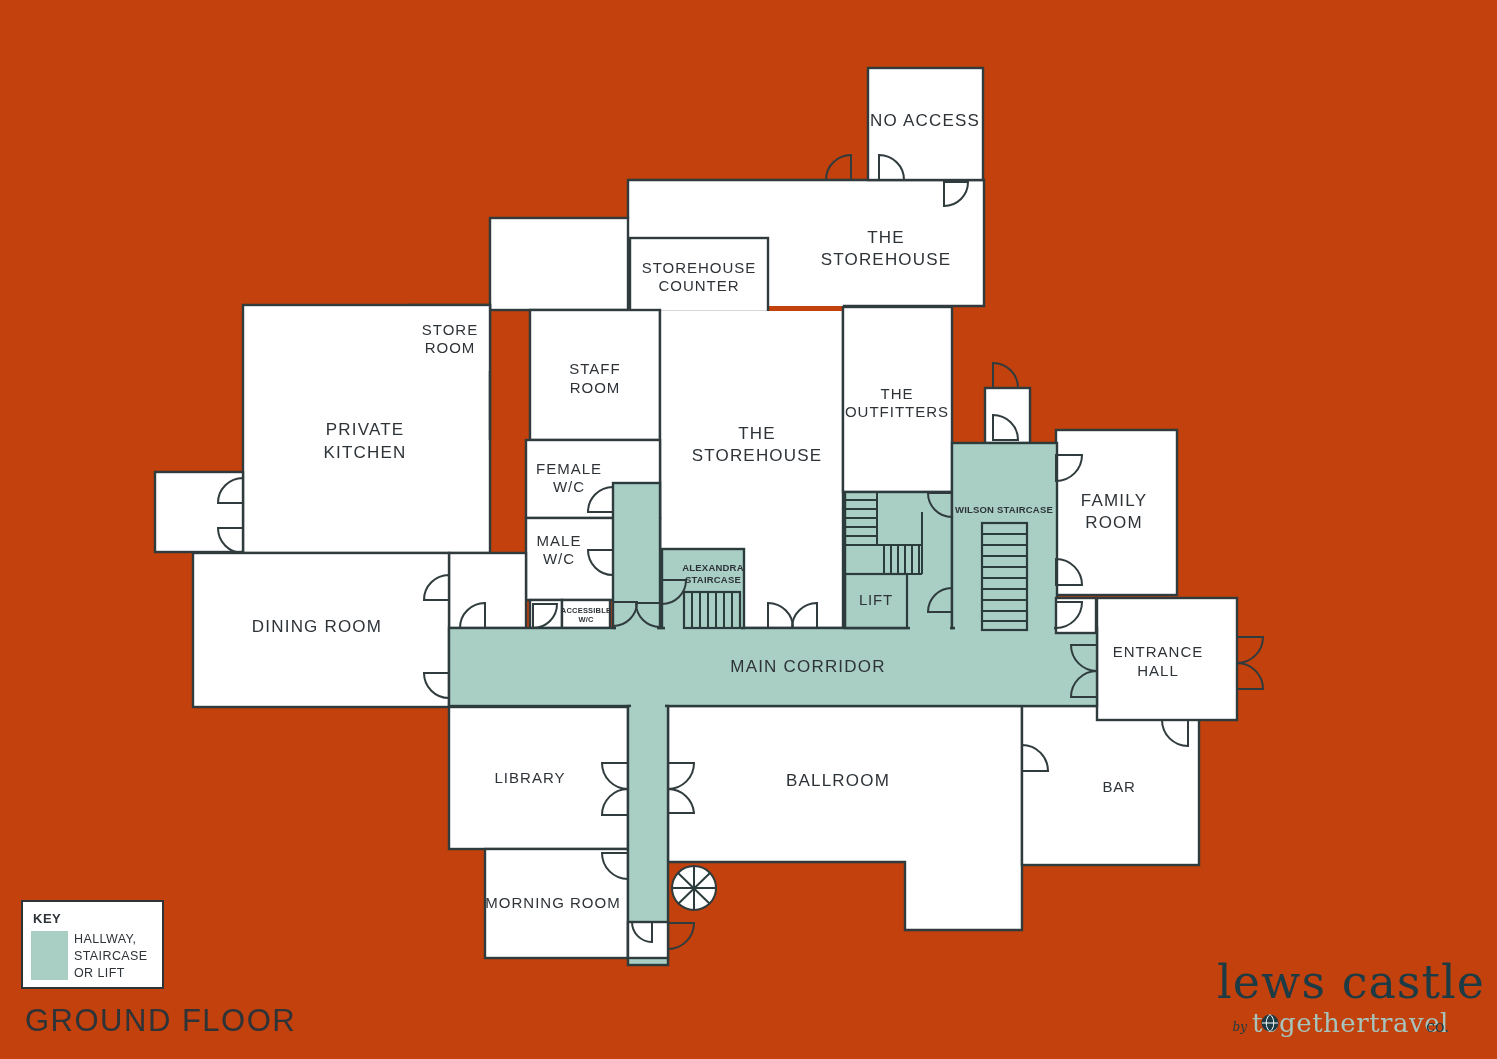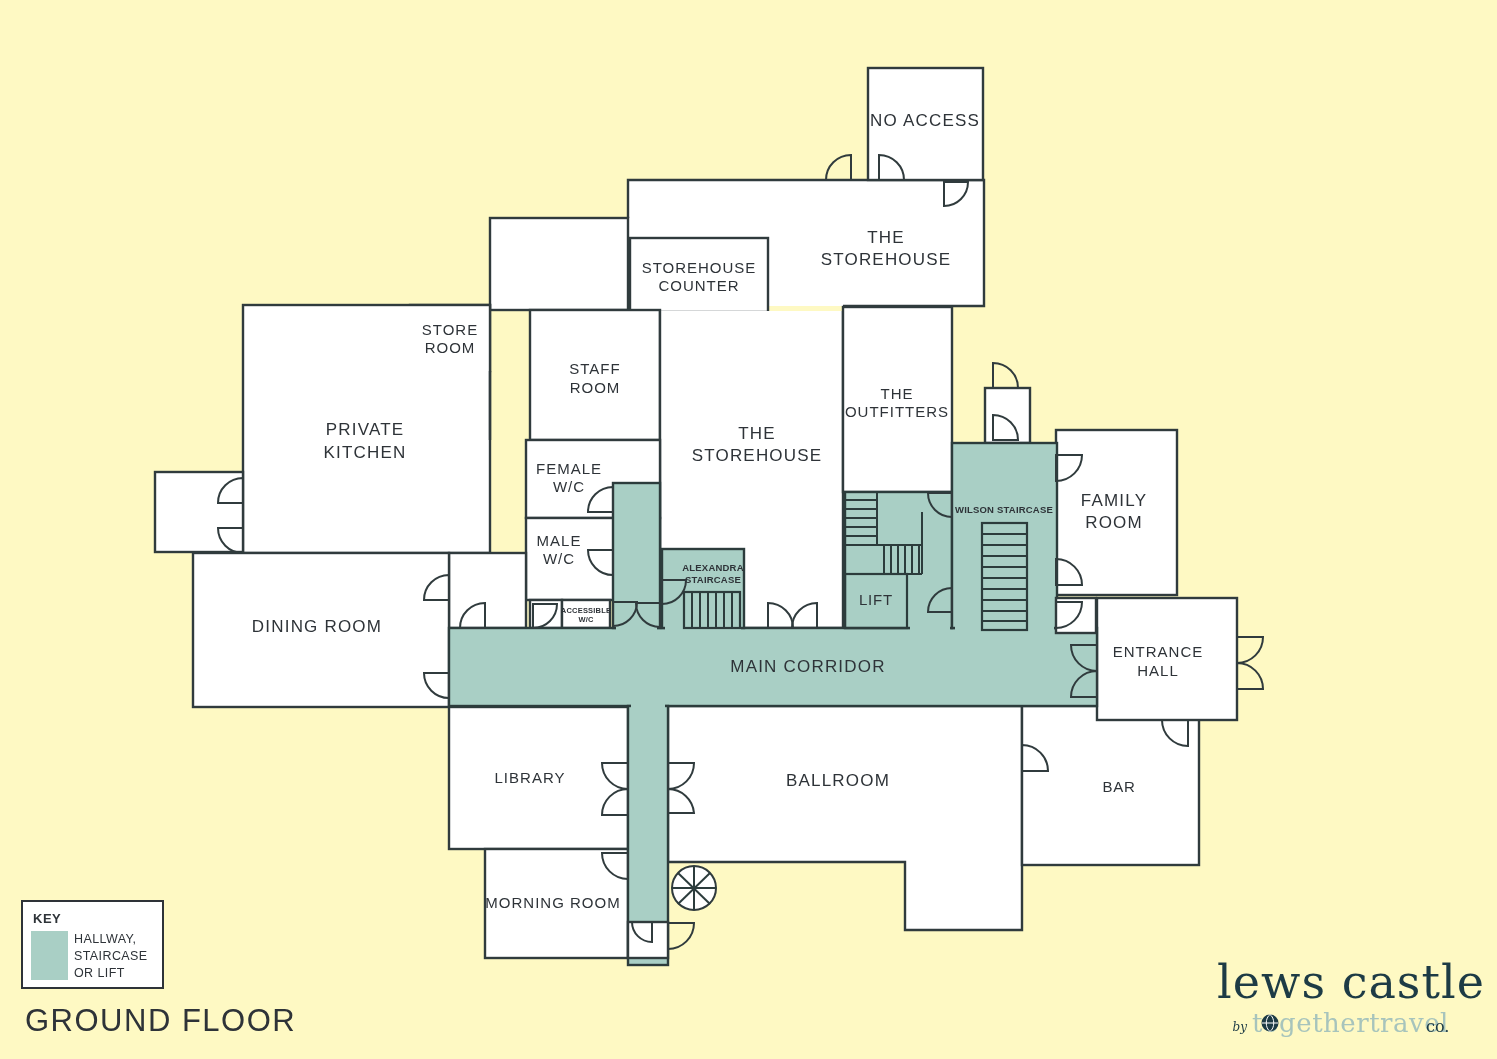--- a/index.html
+++ b/index.html
@@ -1,16 +1,16 @@
 <!DOCTYPE html>
 <html><head>
 <meta charset="utf-8">
 <style>
   html,body{margin:0;padding:0;background:#ffffff;}
-  .stage{position:relative;width:1497px;height:1059px;background:#fef9c3;overflow:hidden;}
+  .stage{position:relative;width:1497px;height:1059px;background:#c2410c;overflow:hidden;}
   svg text{font-family:"Liberation Sans",sans-serif;fill:#2e3338;text-anchor:middle;}
   svg text.lg{font-size:17px;letter-spacing:1.2px;}
   svg text.md{font-size:15px;letter-spacing:1px;}
   svg text.md2{font-size:15px;letter-spacing:.8px;}
   svg text.sm{font-size:9.5px;letter-spacing:.2px;font-weight:600;}
   svg text.xs{font-size:7.5px;letter-spacing:.2px;font-weight:700;}
   svg text.key-title{font-size:13px;font-weight:700;text-anchor:start;letter-spacing:.5px;}
   svg text.key-line{font-size:12.5px;text-anchor:start;letter-spacing:.4px;}
   svg text.floor{font-size:31px;letter-spacing:1.5px;text-anchor:start;}
   svg text.logo-main{font-family:"DejaVu Serif",serif;font-size:46px;fill:#1d3b45;letter-spacing:1px;}

